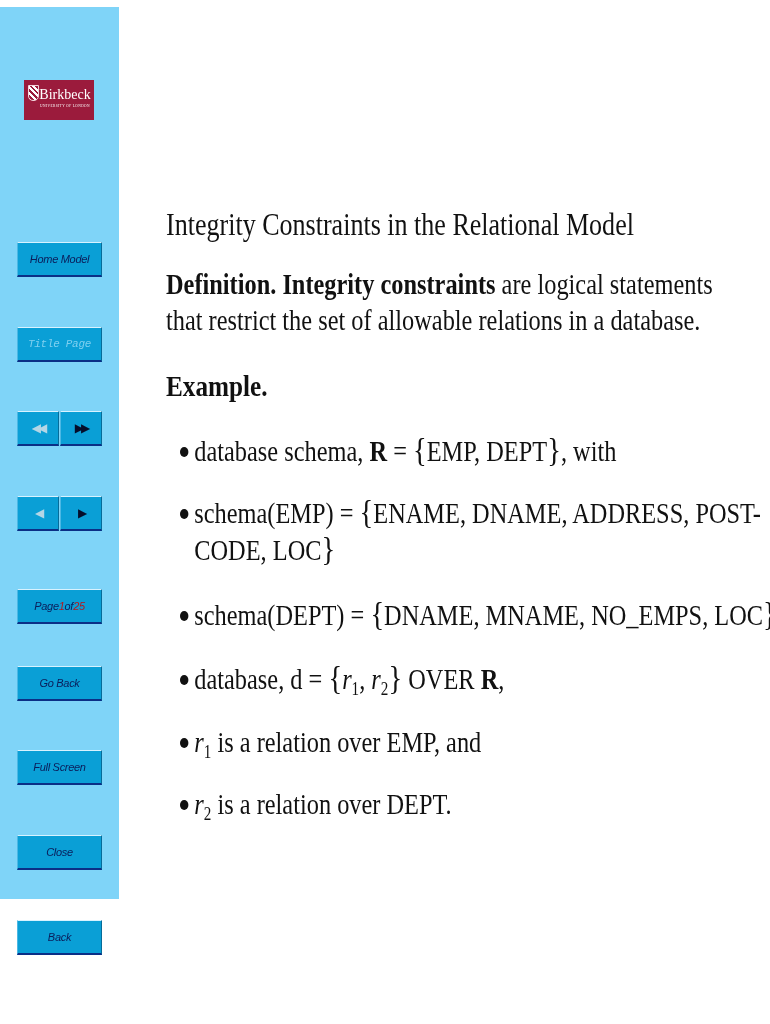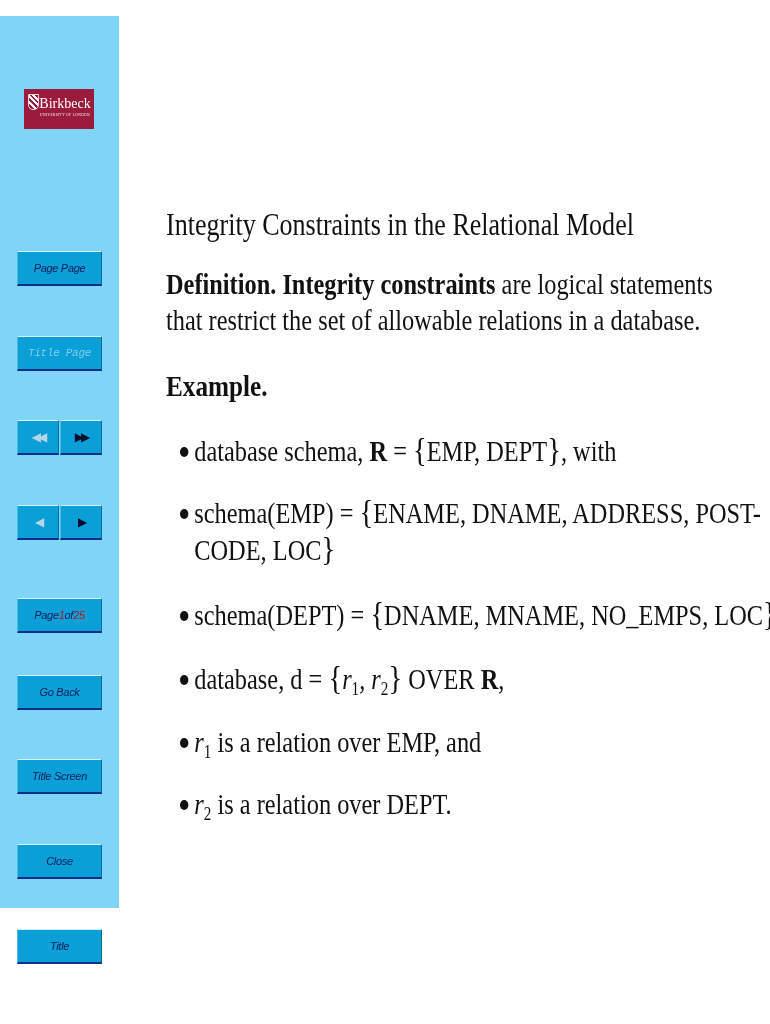--- a/index.html
+++ b/index.html
@@ -3,21 +3,21 @@
   <meta charset="utf-8">
   <style>
     html, body { margin: 0; padding: 0; }
     body {
       width: 770px; height: 1024px; position: relative; overflow: hidden;
       background: #ffffff;
       font-family: "Liberation Serif", "DejaVu Serif", serif;
       color: #111;
     }
     .sidebar {
-      position: absolute; left: 0; top: 16px; width: 119px; height: 892px;
+      position: absolute; left: 0; top: 7px; width: 119px; height: 892px;
       background: #7fd4f8;
     }
     .logo {
       position: absolute; left: 24px; top: 73px; width: 70px; height: 40px;
       background: #9b1b3c; color: #fff;
       display: flex; flex-direction: column; align-items: center; justify-content: center;
       box-sizing: border-box;
     }
     .logo .crest {
       position: absolute; left: 4px; top: 5px; width: 9px; height: 14px;
@@ -85,21 +85,21 @@
 <body>
 
 <div class="sidebar">
   <div class="logo">
     <span class="crest"></span>
     <span class="name">Birkbeck</span>
     <span class="sub">University of London</span>
   </div>
 
   <div class="navbtn wide" style="top:235px;">
-    <span>Page Page</span>
+    <span>Home Model</span>
   </div>
 
   <div class="navbtn wide disabled" style="top:320px;">
     <span>Title Page</span>
   </div>
 
   <div class="navbtn half" style="top:404px; left:17px;">
     <span class="arrow dim">◀◀</span>
   </div>
   <div class="navbtn half" style="top:404px; left:60px;">
@@ -118,29 +118,29 @@
     <span class="red">1</span>
     <span> of </span>
     <span class="red">25</span>
   </div>
 
   <div class="navbtn wide" style="top:659px;justify-content:center;">
     <span>Go Back</span>
   </div>
 
   <div class="navbtn wide" style="top:743px;">
-    <span>Title Screen</span>
+    <span>Full Screen</span>
   </div>
 
   <div class="navbtn wide" style="top:828px;">
     <span>Close</span>
   </div>
 
   <div class="navbtn wide" style="top:913px;">
-    <span>Title</span>
+    <span>Back</span>
   </div>
 </div>
 
 <div class="content">
   <div class="title">Integrity Constraints in the Relational Model</div>
 
   <div class="para">
     <b>Definition.</b>
     <b>Integrity constraints</b><span> are logical statements</span><br>
     <span>that restrict the set of allowable relations in a database.</span>

